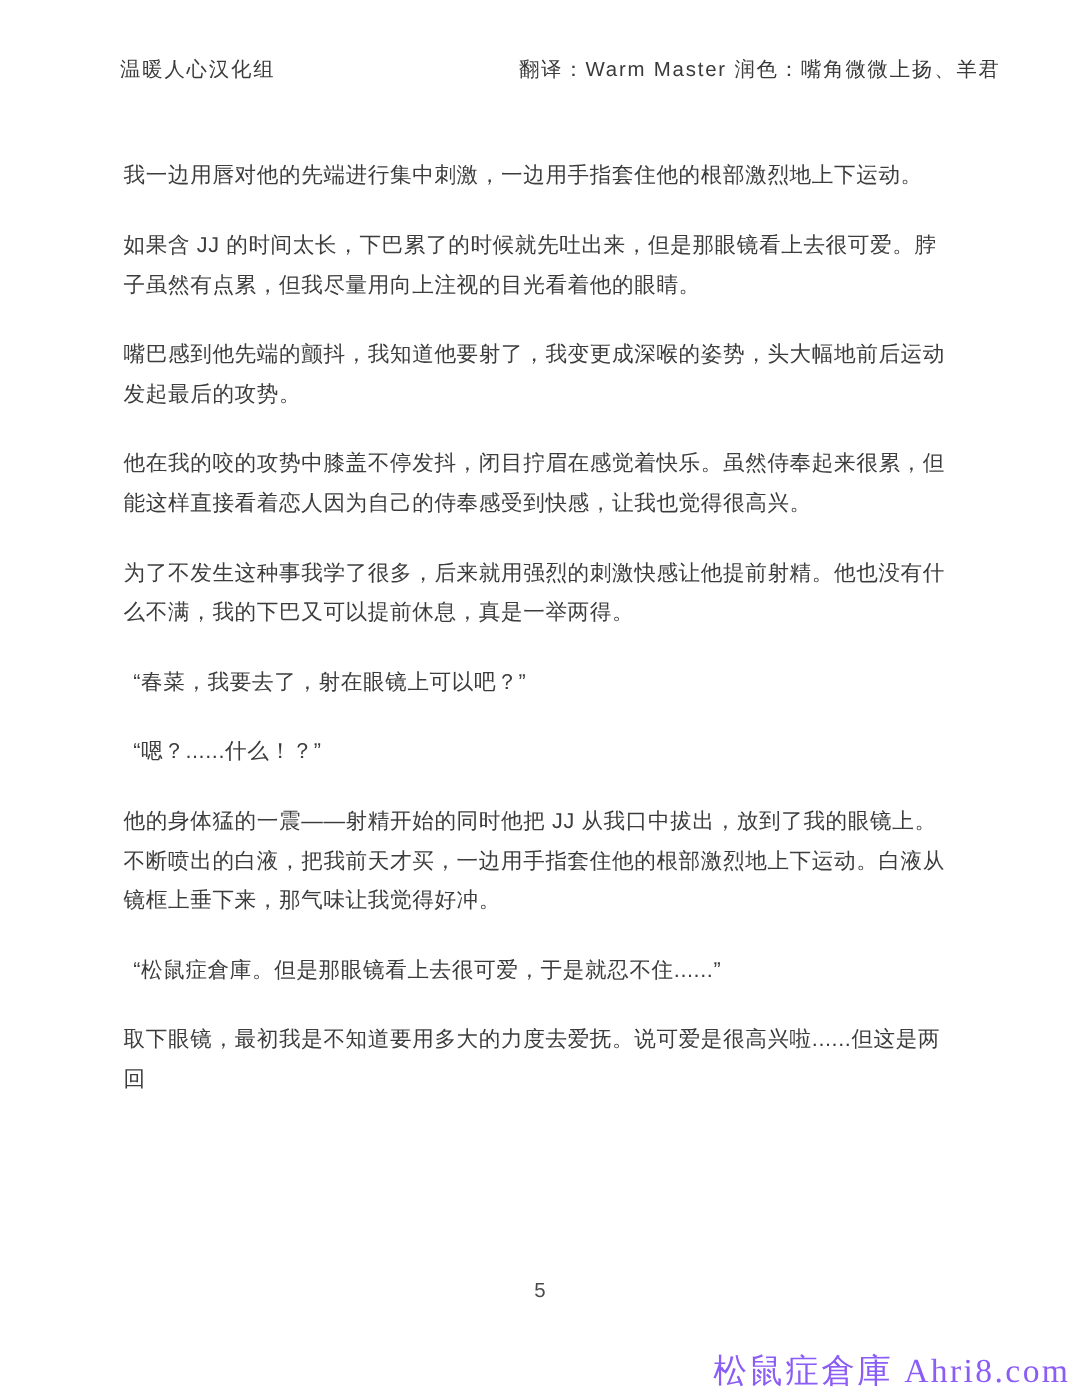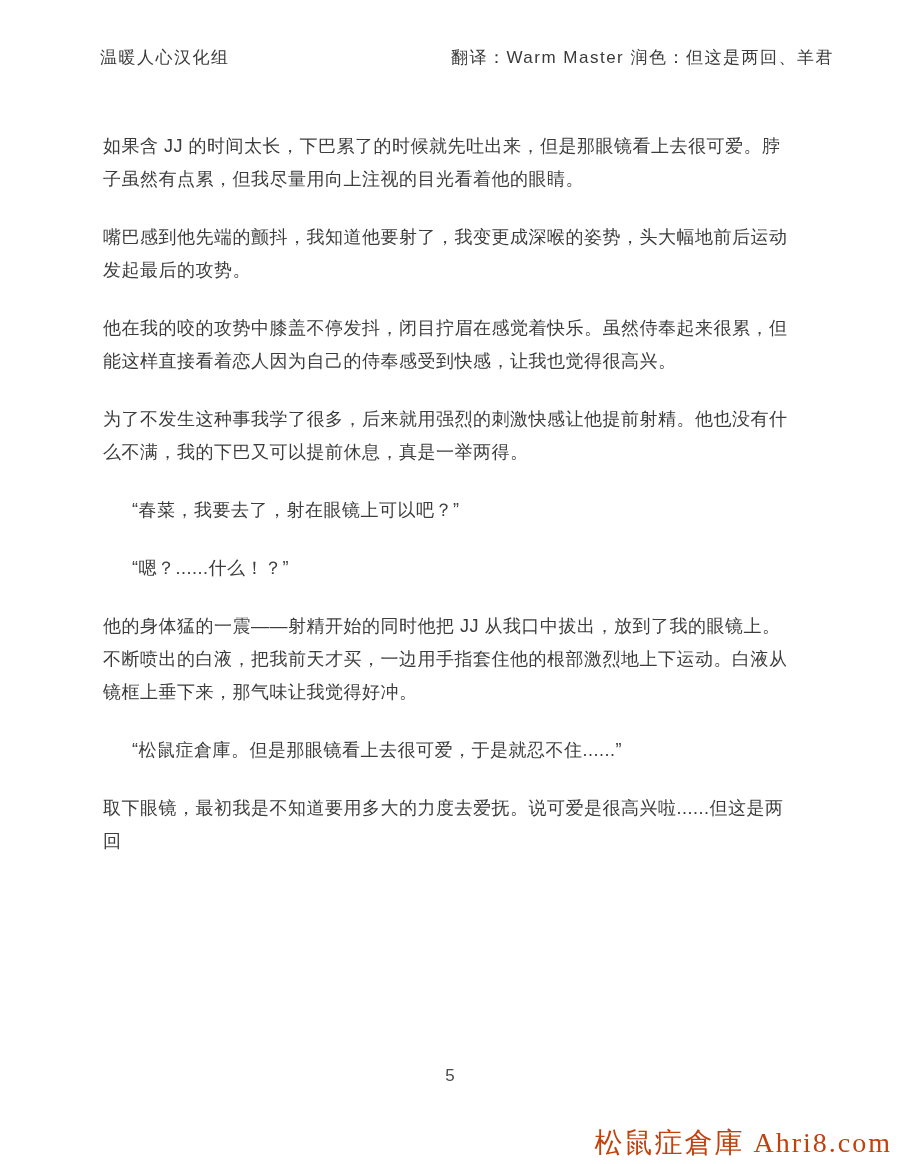--- a/index.html
+++ b/index.html
@@ -38,21 +38,20 @@
   .content p.para {
     margin: 0 0 25px 0;
     font-size: 18px;
     line-height: 33px;
     letter-spacing: 0.5px;
     text-align: left;
     word-break: break-all;
   }
   .content p.para.dialogue {
     padding-left: 8px;
-    margin-left: 21px;
   }
   .page-number {
     position: absolute;
     top: 1066px;
     left: 0;
     width: 100%;
     text-align: center;
     font-size: 17px;
     color: #4a4a4a;
   }
@@ -66,32 +65,33 @@
     white-space: nowrap;
   }
 </style>
 </head>
 <body>
 
 <div class="page">
 
   <header class="page-header">
     <span>温暖人心汉化组</span>
-    <span>翻译：Warm Master 润色：但这是两回、羊君</span>
+    <span>翻译：Warm Master 润色：嘴角微微上扬、羊君</span>
   </header>
 
   <main class="content">
+      <p class="para">我一边用唇对他的先端进行集中刺激，一边用手指套住他的根部激烈地上下运动。</p>
       <p class="para">如果含 JJ 的时间太长，下巴累了的时候就先吐出来，但是那眼镜看上去很可爱。脖子虽然有点累，但我尽量用向上注视的目光看着他的眼睛。</p>
       <p class="para">嘴巴感到他先端的颤抖，我知道他要射了，我变更成深喉的姿势，头大幅地前后运动发起最后的攻势。</p>
       <p class="para">他在我的咬的攻势中膝盖不停发抖，闭目拧眉在感觉着快乐。虽然侍奉起来很累，但能这样直接看着恋人因为自己的侍奉感受到快感，让我也觉得很高兴。</p>
       <p class="para">为了不发生这种事我学了很多，后来就用强烈的刺激快感让他提前射精。他也没有什么不满，我的下巴又可以提前休息，真是一举两得。</p>
       <p class="para dialogue">“春菜，我要去了，射在眼镜上可以吧？”</p>
       <p class="para dialogue">“嗯？......什么！？”</p>
       <p class="para">他的身体猛的一震——射精开始的同时他把 JJ 从我口中拔出，放到了我的眼镜上。不断喷出的白液，把我前天才买，一边用手指套住他的根部激烈地上下运动。白液从镜框上垂下来，那气味让我觉得好冲。</p>
       <p class="para dialogue">“松鼠症倉庫。但是那眼镜看上去很可爱，于是就忍不住......”</p>
       <p class="para">取下眼镜，最初我是不知道要用多大的力度去爱抚。说可爱是很高兴啦......但这是两回</p>
     </main>
 
   <div class="page-number">5</div>
 
-  <div class="watermark" style="color: #c2410c; margin-left: 36px;">松鼠症倉庫 Ahri8.com</div>
+  <div class="watermark" style="color: #8b5cf6; margin-left: 36px;">松鼠症倉庫 Ahri8.com</div>
 
 </div>
 
 </body></html>

